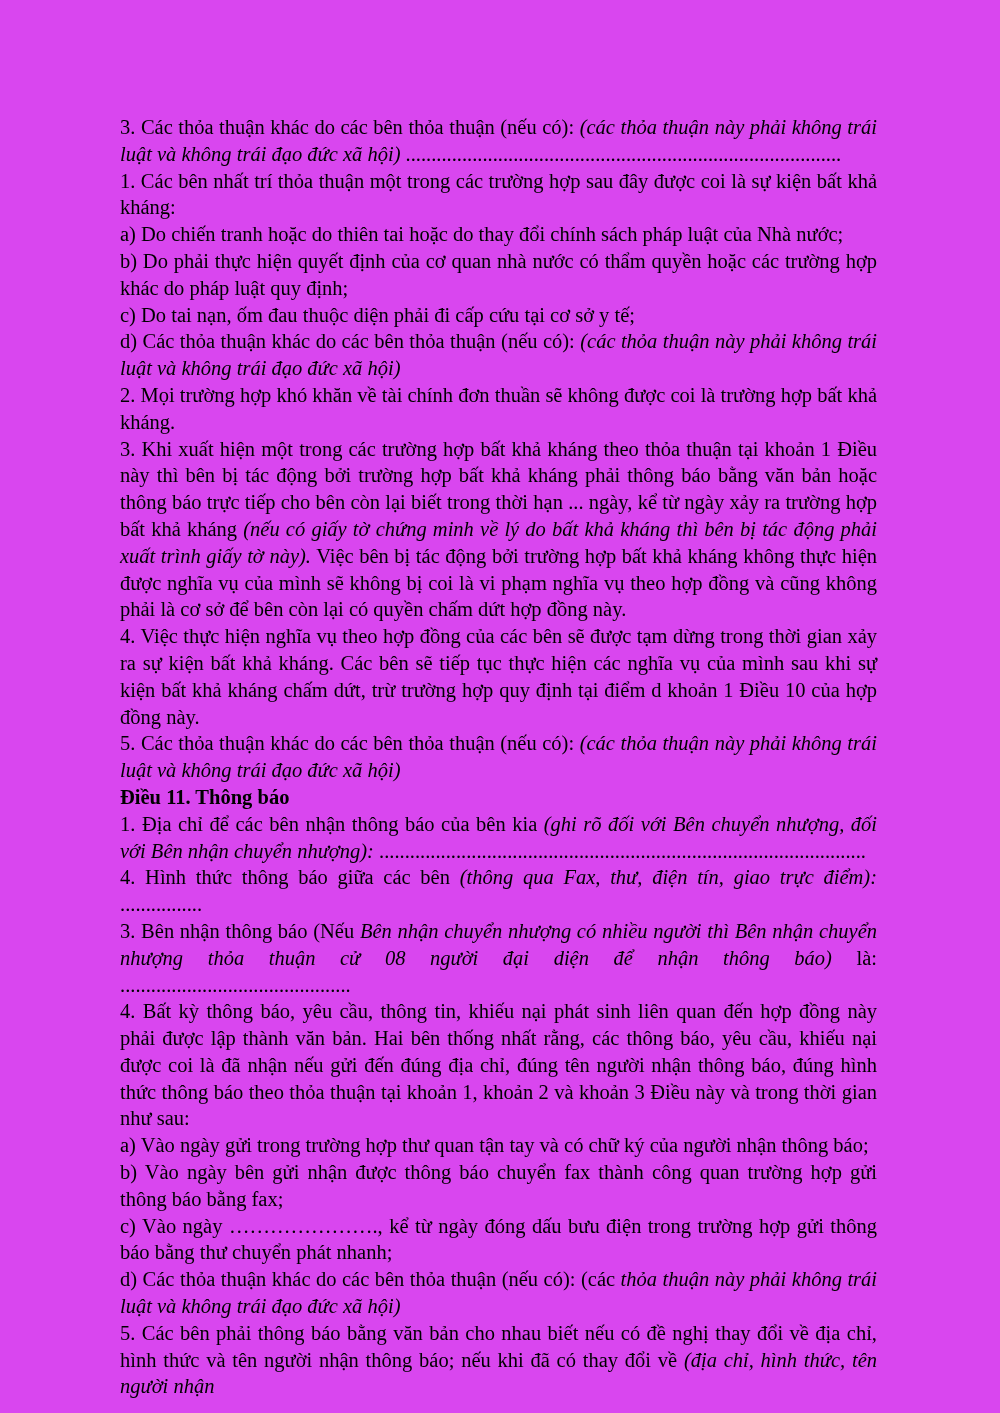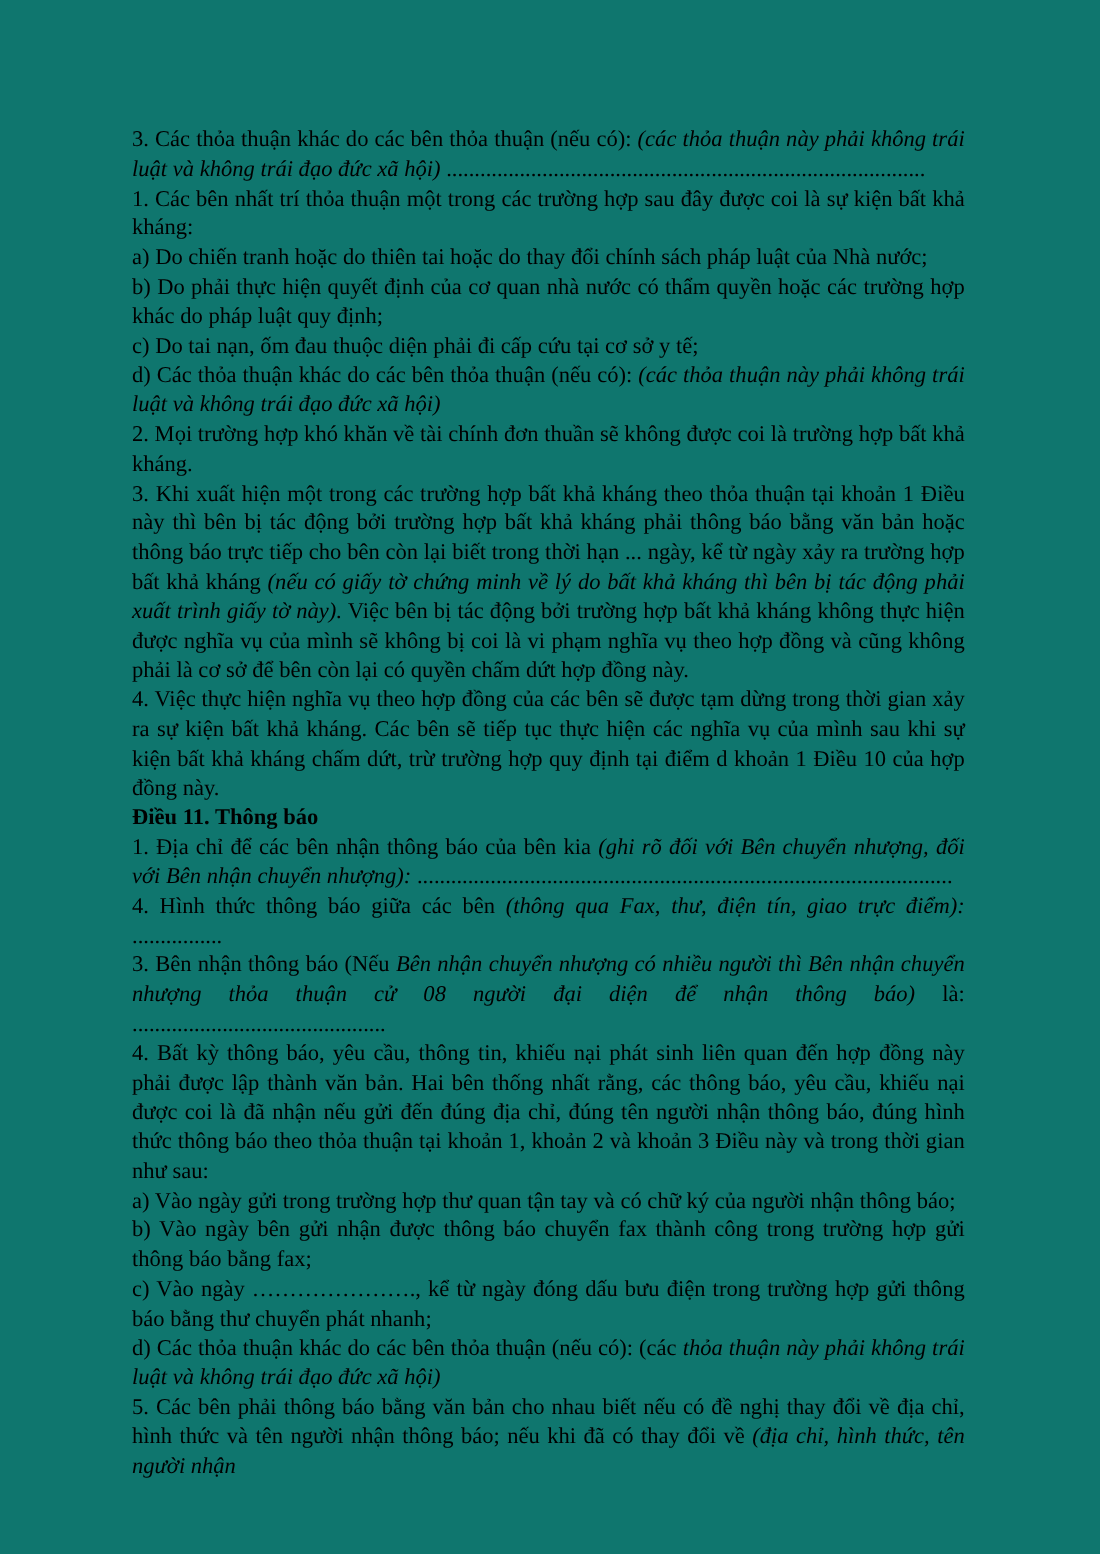--- a/index.html
+++ b/index.html
@@ -1,20 +1,20 @@
 <!DOCTYPE html>
 <html><head>
 <meta charset="utf-8">
 <style>
   html, body { margin: 0; padding: 0; background: #ffffff; }
   .page {
     position: relative;
     width: 1000px;
     height: 1413px;
-    background: #0f766e;
+    background: #d946ef;
     overflow: hidden;
     font-family: "Liberation Serif", "DejaVu Serif", serif;
     color: #000000;
   }
   .content {
     position: absolute;
     top: 114px;
     left: 120px;
     width: 757px;
     font-size: 20.5px;
@@ -36,24 +36,25 @@
   <div class="content">
       <p class="para"><span class="rm">3. Các thỏa thuận khác do các bên thỏa thuận (nếu có): </span><span class="it">(các thỏa thuận này phải không trái luật và không trái đạo đức xã hội) </span><span class="rm">.....................................................................................</span></p>
       <p class="para"><span class="rm">1. Các bên nhất trí thỏa thuận một trong các trường hợp sau đây được coi là sự kiện bất khả kháng:</span></p>
       <p class="para"><span class="rm">a) Do chiến tranh hoặc do thiên tai hoặc do thay đổi chính sách pháp luật của Nhà nước;</span></p>
       <p class="para"><span class="rm">b) Do phải thực hiện quyết định của cơ quan nhà nước có thẩm quyền hoặc các trường hợp khác do pháp luật quy định;</span></p>
       <p class="para"><span class="rm">c) Do tai nạn, ốm đau thuộc diện phải đi cấp cứu tại cơ sở y tế;</span></p>
       <p class="para"><span class="rm">d) Các thỏa thuận khác do các bên thỏa thuận (nếu có): </span><span class="it">(các thỏa thuận này phải không trái luật và không trái đạo đức xã hội)</span></p>
       <p class="para"><span class="rm">2. Mọi trường hợp khó khăn về tài chính đơn thuần sẽ không được coi là trường hợp bất khả kháng.</span></p>
       <p class="para"><span class="rm">3. Khi xuất hiện một trong các trường hợp bất khả kháng theo thỏa thuận tại khoản 1 Điều này thì bên bị tác động bởi trường hợp bất khả kháng phải thông báo bằng văn bản hoặc thông báo trực tiếp cho bên còn lại biết trong thời hạn ... ngày, kể từ ngày xảy ra trường hợp bất khả kháng </span><span class="it">(nếu có giấy tờ chứng minh về lý do bất khả kháng thì bên bị tác động phải xuất trình giấy tờ này).</span><span class="rm"> Việc bên bị tác động bởi trường hợp bất khả kháng không thực hiện được nghĩa vụ của mình sẽ không bị coi là vi phạm nghĩa vụ theo hợp đồng và cũng không phải là cơ sở để bên còn lại có quyền chấm dứt hợp đồng này.</span></p>
       <p class="para"><span class="rm">4. Việc thực hiện nghĩa vụ theo hợp đồng của các bên sẽ được tạm dừng trong thời gian xảy ra sự kiện bất khả kháng. Các bên sẽ tiếp tục thực hiện các nghĩa vụ của mình sau khi sự kiện bất khả kháng chấm dứt, trừ trường hợp quy định tại điểm d khoản 1 Điều 10 của hợp đồng này.</span></p>
+      <p class="para"><span class="rm">5. Các thỏa thuận khác do các bên thỏa thuận (nếu có): </span><span class="it">(các thỏa thuận này phải không trái luật và không trái đạo đức xã hội)</span></p>
       <p class="para"><span class="bd">Điều 11. Thông báo</span></p>
       <p class="para"><span class="rm">1. Địa chỉ để các bên nhận thông báo của bên kia </span><span class="it">(ghi rõ đối với Bên chuyển nhượng, đối với Bên nhận chuyển nhượng): </span><span class="rm">...............................................................................................</span></p>
       <p class="para"><span class="rm">4. Hình thức thông báo giữa các bên </span><span class="it">(thông qua Fax, thư, điện tín, giao trực điểm): </span><span class="rm">................</span></p>
       <p class="para"><span class="rm">3. Bên nhận thông báo (Nếu </span><span class="it">Bên nhận chuyển nhượng có nhiều người thì Bên nhận chuyển nhượng thỏa thuận cử 08 người đại diện để nhận thông báo)</span><span class="rm"> là: .............................................</span></p>
       <p class="para"><span class="rm">4. Bất kỳ thông báo, yêu cầu, thông tin, khiếu nại phát sinh liên quan đến hợp đồng này phải được lập thành văn bản. Hai bên thống nhất rằng, các thông báo, yêu cầu, khiếu nại được coi là đã nhận nếu gửi đến đúng địa chỉ, đúng tên người nhận thông báo, đúng hình thức thông báo theo thỏa thuận tại khoản 1, khoản 2 và khoản 3 Điều này và trong thời gian như sau:</span></p>
       <p class="para"><span class="rm">a) Vào ngày gửi trong trường hợp thư quan tận tay và có chữ ký của người nhận thông báo;</span></p>
-      <p class="para"><span class="rm">b) Vào ngày bên gửi nhận được thông báo chuyển fax thành công trong trường hợp gửi thông báo bằng fax;</span></p>
+      <p class="para"><span class="rm">b) Vào ngày bên gửi nhận được thông báo chuyển fax thành công quan trường hợp gửi thông báo bằng fax;</span></p>
       <p class="para"><span class="rm">c) Vào ngày …………………., kể từ ngày đóng dấu bưu điện trong trường hợp gửi thông báo bằng thư chuyển phát nhanh;</span></p>
       <p class="para"><span class="rm">d) Các thỏa thuận khác do các bên thỏa thuận (nếu có): (các </span><span class="it">thỏa thuận này phải không trái luật và không trái đạo đức xã hội)</span></p>
       <p class="para"><span class="rm">5. Các bên phải thông báo bằng văn bản cho nhau biết nếu có đề nghị thay đổi về địa chỉ, hình thức và tên người nhận thông báo; nếu khi đã có thay đổi về </span><span class="it">(địa chỉ, hình thức, tên người nhận</span></p>
     </div>
 </div>
 
 </body></html>

